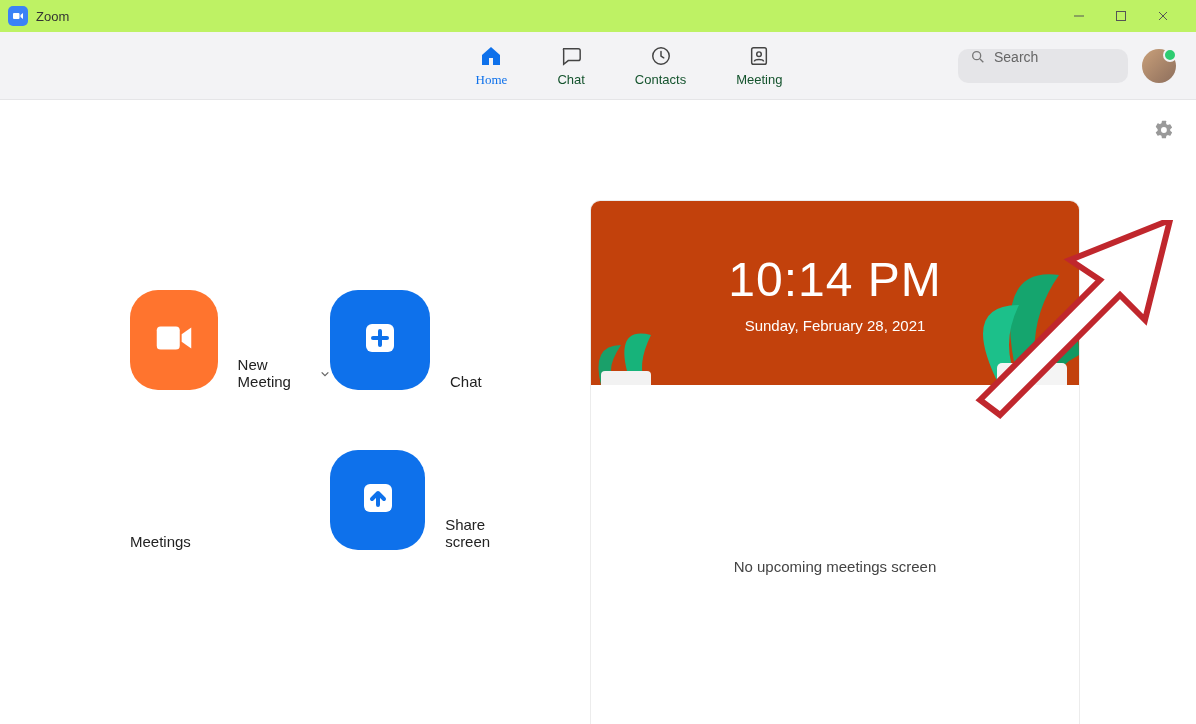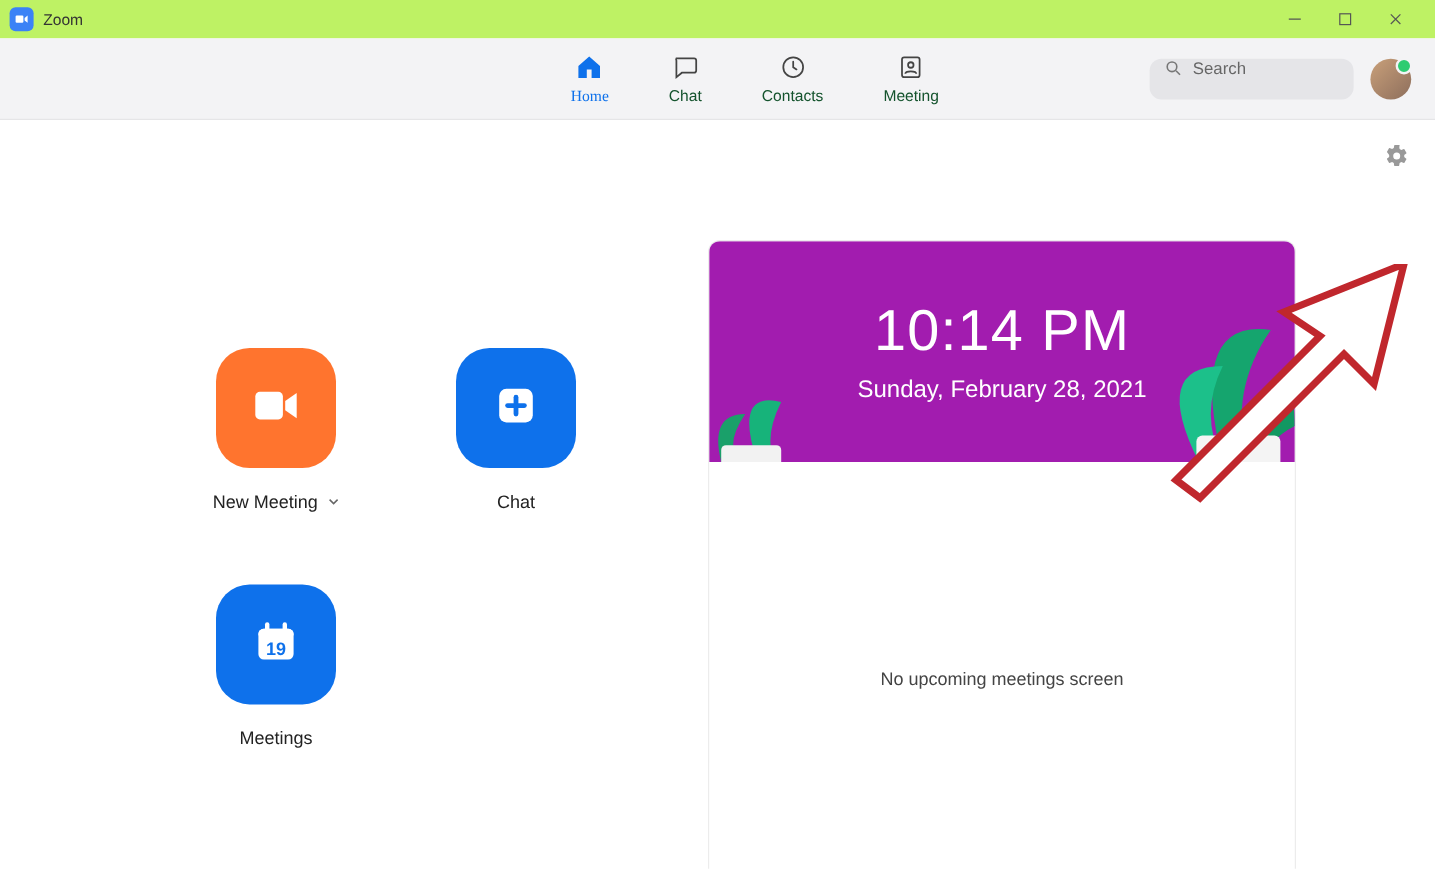--- a/index.html
+++ b/index.html
@@ -24,31 +24,31 @@
     .avatar { width: 34px; height: 34px; border-radius: 50%; background: linear-gradient(135deg, #c9a07a, #8d6e5c); position: relative; cursor: pointer; background-size: cover; }
     .avatar::after { content: ""; position: absolute; top: -1px; right: -1px; width: 10px; height: 10px; border-radius: 50%; background: #2ecc71; border: 2px solid #f3f3f5; }
 
     
     .content { position: relative; height: calc(724px - 32px - 68px); background: #fff; }
 
     .settings-gear { position: absolute; top: 20px; right: 22px; width: 20px; height: 20px; color: #888; cursor: pointer; }
 
     
     .actions { position: absolute; left: 130px; top: 190px; width: 420px; display: grid; grid-template-columns: 200px 200px; row-gap: 60px; column-gap: 0; }
-    .action { display: flex; flex-direction: column; align-items: center; gap: 20px; }
+    .action { display: flex; align-items: flex-end; gap: 20px; }
     .tile { width: 100px; height: 100px; border-radius: 28px; display: flex; align-items: center; justify-content: center; cursor: pointer; }
     .tile.orange { background: #ff742e; }
     .tile.blue { background: #0e71eb; }
     .action-label { font-size: 15px; color: #222; display: flex; align-items: center; gap: 8px; }
 
     
     .right-panel { position: absolute; left: 590px; top: 100px; width: 490px; height: 548px; border: 1px solid #ececec; border-radius: 10px; overflow: hidden; display: flex; flex-direction: column; }
-    .time-header { height: 184px; background: #a21caf; position: relative; color: #fff; display: flex; flex-direction: column; align-items: center; justify-content: center; }
+    .time-header { height: 184px; background: #c2410c; position: relative; color: #fff; display: flex; flex-direction: column; align-items: center; justify-content: center; }
     .time-text { font-size: 48px; font-weight: 400; letter-spacing: 1px; }
-    .date-text { font-size: 20px; margin-top: 10px; }
+    .date-text { font-size: 15px; margin-top: 10px; }
     .meetings-area { flex: 1; display: flex; align-items: center; justify-content: center; color: #444; font-size: 15px; }
 
     
     .plant { position: absolute; bottom: 0; }
     .plant.left { left: 0; width: 120px; height: 80px; }
     .plant.right { right: 0; width: 150px; height: 140px; }
 
     
     .annotation-arrow { position: absolute; top: 120px; left: 960px; pointer-events: none; }
 
@@ -173,34 +173,34 @@
               <rect x="10" y="10" rx="6" width="28" height="28" fill="#fff"></rect>
               <line x1="24" y1="17" x2="24" y2="31" stroke="#0e71eb" stroke-width="4" stroke-linecap="round"></line>
               <line x1="17" y1="24" x2="31" y2="24" stroke="#0e71eb" stroke-width="4" stroke-linecap="round"></line>
             </svg>
         </span>
       </div>
       <div class="action-label">Chat</div>
     </div>
 
     <div class="action">
+      <div class="action-label">Meetings</div>
+    </div>
+
+    <div class="action">
       <div class="tile blue">
-        <span style="position:relative">
-          <svg viewBox="0 0 48 48" width="44" height="44">
-              <rect x="8" y="12" rx="5" width="32" height="28" fill="#fff"></rect>
-              <rect x="8" y="12" rx="5" width="32" height="9" fill="#fff"></rect>
-              <rect x="14" y="6" width="4" height="10" rx="2" fill="#fff"></rect>
-              <rect x="30" y="6" width="4" height="10" rx="2" fill="#fff"></rect>
-            </svg>
-          <span style="position:absolute;left:0;right:0;top:20px;text-align:center;color:#0e71eb;font-weight:700;font-size:15px">19</span>
-        </span>
-      </div>
-      <div class="action-label">Meetings</div>
-    </div>
-
+        <span>
+          <svg viewBox="0 0 48 48" width="48" height="48">
+              <rect x="10" y="10" rx="6" width="28" height="28" fill="#fff"></rect>
+              <path d="M24 31 V19 M24 19 L18 25 M24 19 L30 25" fill="none" stroke="#0e71eb" stroke-width="4" stroke-linecap="round" stroke-linejoin="round"></path>
+            </svg>
+        </span>
+      </div>
+      <div class="action-label">Share screen</div>
+    </div>
 
   </div>
 
   <div class="right-panel">
     <div class="time-header">
 
       <svg class="plant left" viewBox="0 0 120 80">
         <path d="M10 80 Q0 40 30 40 Q10 70 30 80 Z" fill="#1aa06a"></path>
         <path d="M40 80 Q20 20 60 30 Q45 60 55 80 Z" fill="#17b37a"></path>
         <rect x="10" y="66" width="50" height="20" rx="4" fill="#f2f2f2"></rect>

